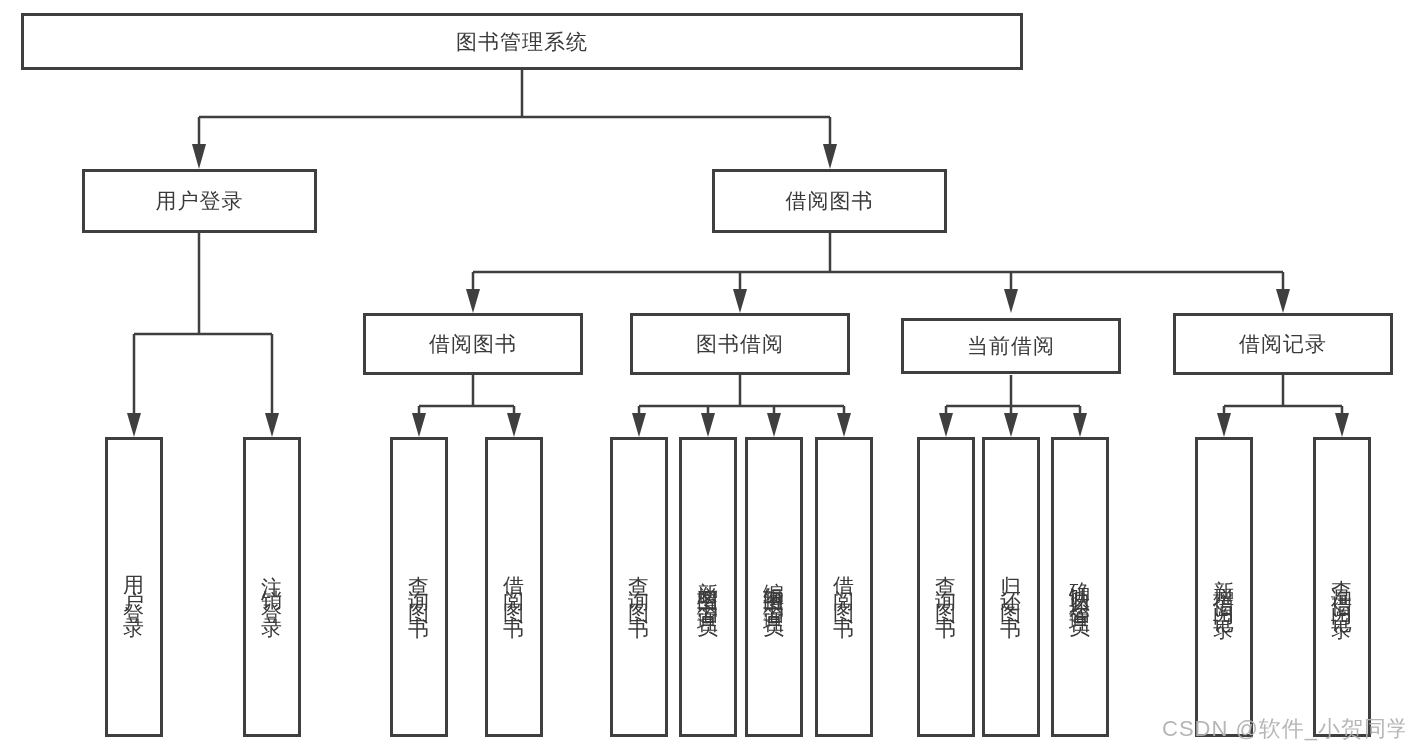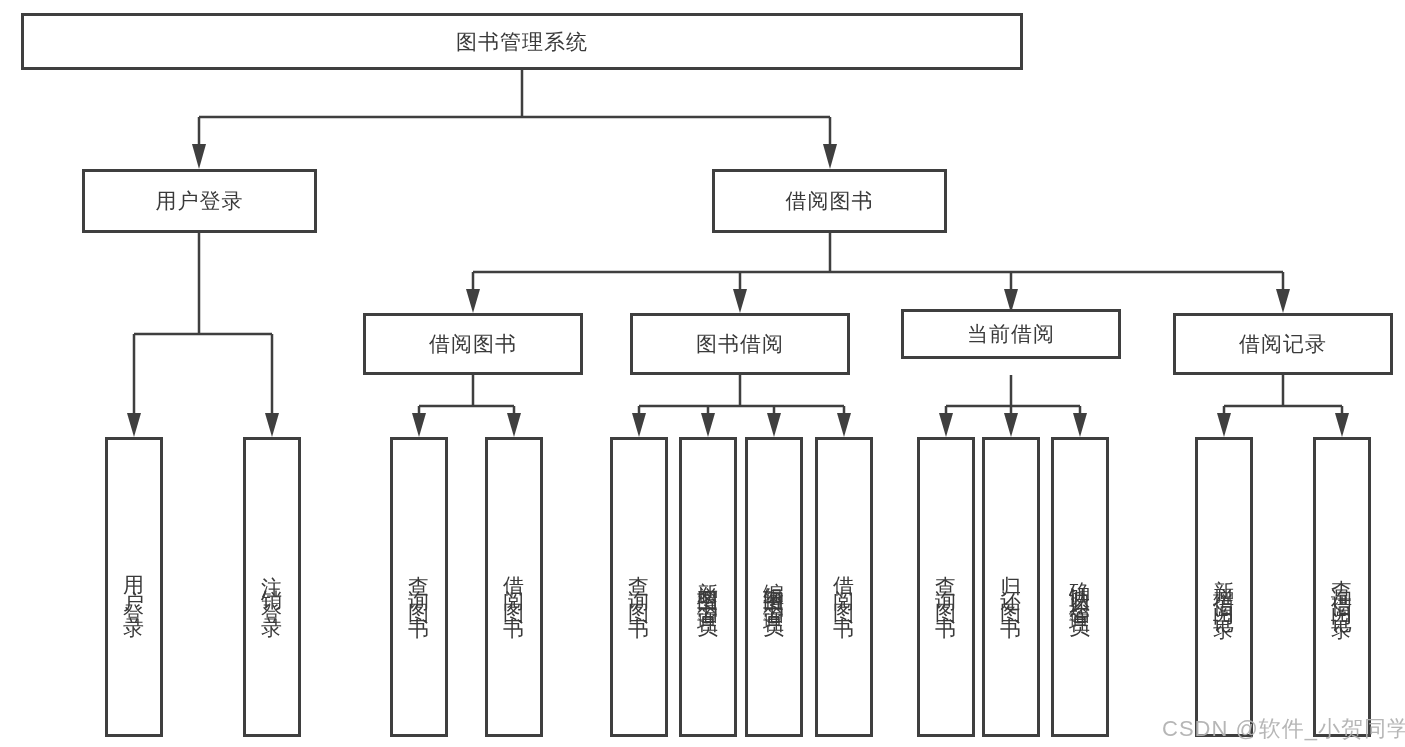--- a/index.html
+++ b/index.html
@@ -74,21 +74,21 @@
   <div class="node h" style="left:712px;top:169px;width:235px;height:64px">
     <span class="label">借阅图书</span>
   </div>
 
   <div class="node h" style="left:363px;top:313px;width:220px;height:62px">
     <span class="label">借阅图书</span>
   </div>
   <div class="node h" style="left:630px;top:313px;width:220px;height:62px">
     <span class="label">图书借阅</span>
   </div>
-  <div class="node h" style="left:901px;top:309px;width:220px;height:50px">
+  <div class="node h" style="left:901px;top:318px;width:220px;height:56px">
     <span class="label">当前借阅</span>
   </div>
   <div class="node h" style="left:1173px;top:313px;width:220px;height:62px">
     <span class="label">借阅记录</span>
   </div>
 
   <div class="node v v4" style="left:105px;top:437px;width:58px;height:300px">
     <span class="label">用户登录</span>
   </div>
   <div class="node v v4" style="left:243px;top:437px;width:58px;height:300px">

